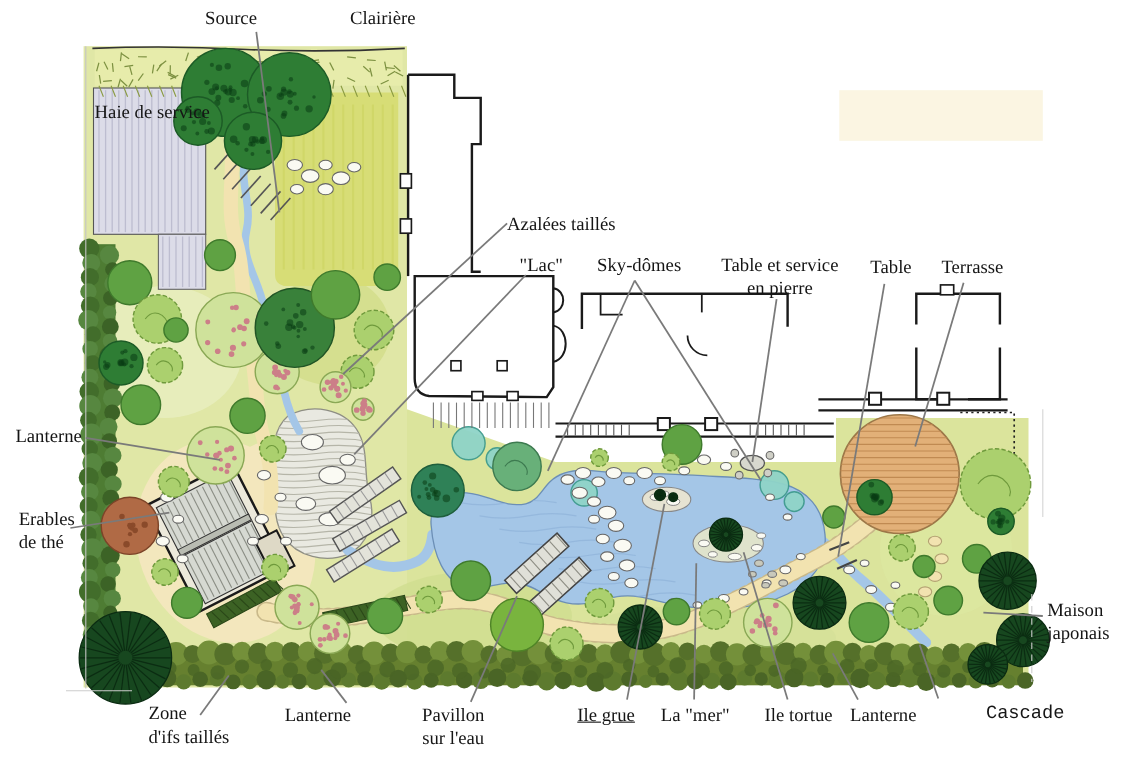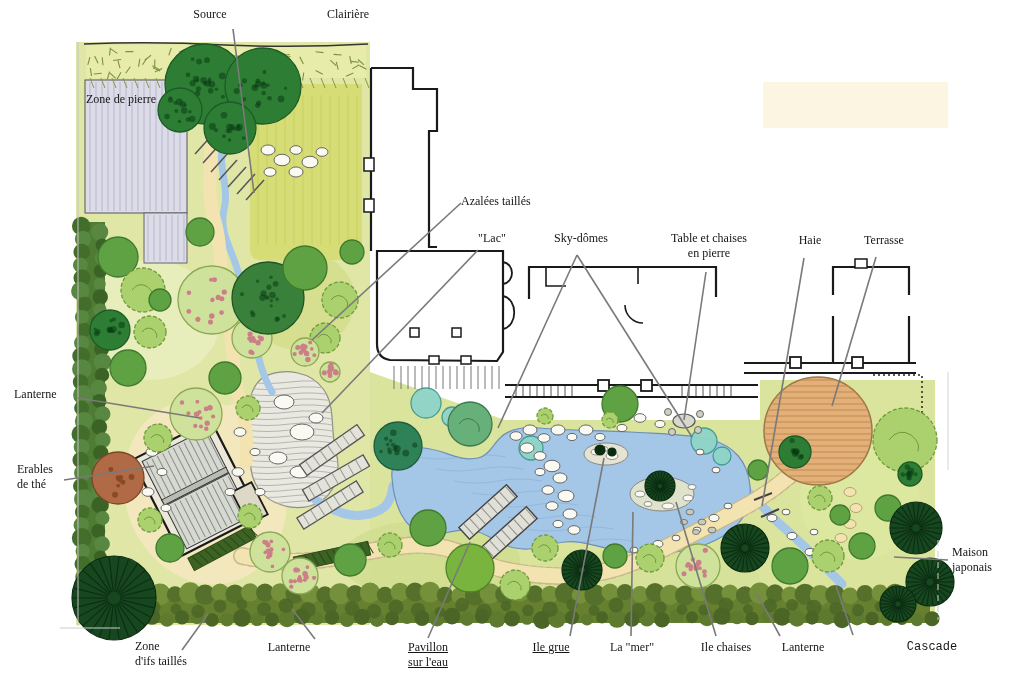--- a/index.html
+++ b/index.html
@@ -1,19 +1,19 @@
 <!DOCTYPE html>
 <html><head>
 <meta charset="utf-8">
 <style>
   html,body{margin:0;padding:0;background:#fff;}
   #stage{position:relative;width:1020px;height:693px;background:#ffffff;overflow:hidden;
          font-family:"Liberation Serif", serif;}
   #plan-svg{position:absolute;left:0;top:0;width:1020px;height:693px;}
-  .lbl{position:absolute;font-size:12px;line-height:1.22;color:#151515;white-space:pre-line;}
+  .lbl{position:absolute;font-size:17px;line-height:1.22;color:#151515;white-space:pre-line;}
   .ctr{text-align:center;transform:translateX(-50%);}
 </style>
 </head>
 <body>
 
 <div id="stage">
   <svg id="plan-svg" viewBox="0 0 1020 693">
     <g id="g-base">
         <rect x="0" y="0" width="1020" height="693" fill="#ffffff"></rect>
         <rect x="763" y="82" width="185" height="46" fill="#fbf5e2"></rect>
@@ -1465,37 +1465,37 @@
         <line x1="631" y1="636" x2="633" y2="512" stroke="#7a7a7a" stroke-width="1.6"></line>
         <line x1="716" y1="636" x2="676" y2="502" stroke="#7a7a7a" stroke-width="1.6"></line>
         <line x1="780" y1="636" x2="757" y2="594" stroke="#7a7a7a" stroke-width="1.6"></line>
         <line x1="853" y1="635" x2="836" y2="586" stroke="#7a7a7a" stroke-width="1.6"></line>
       </g>
   </svg>
 
   <div id="labels-layer">
     <div class="lbl ctr" style="left:210px;top:7px;">Source</div>
     <div class="lbl ctr" style="left:348px;top:7px;">Clairière</div>
-    <div class="lbl" style="left:86px;top:92px;">Zone de pierre</div>
+    <div class="lbl" style="left:86px;top:92px;">Haie de service</div>
     <div class="lbl" style="left:461px;top:194px;">Azalées taillés</div>
     <div class="lbl ctr" style="left:492px;top:231px;">"Lac"</div>
     <div class="lbl ctr" style="left:581px;top:231px;">Sky-dômes</div>
-    <div class="lbl ctr" style="left:709px;top:231px;">Table et chaises
+    <div class="lbl ctr" style="left:709px;top:231px;">Table et service
 en pierre</div>
-    <div class="lbl ctr" style="left:810px;top:233px;">Haie</div>
+    <div class="lbl ctr" style="left:810px;top:233px;">Table</div>
     <div class="lbl ctr" style="left:884px;top:233px;text-align:right;">Terrasse</div>
     <div class="lbl" style="left:14px;top:387px;">Lanterne</div>
     <div class="lbl" style="left:17px;top:462px;">Erables
 de thé</div>
     <div class="lbl" style="left:952px;top:545px;">Maison
 japonais</div>
     <div class="lbl" style="left:135px;top:639px;">Zone
 d'ifs taillés</div>
     <div class="lbl ctr" style="left:289px;top:640px;">Lanterne</div>
-    <div class="lbl ctr" style="left:428px;top:640px;text-decoration:underline;">Pavillon
+    <div class="lbl ctr" style="left:412px;top:640px;">Pavillon
 sur l'eau</div>
     <div class="lbl ctr" style="left:551px;top:640px;text-decoration:underline;">Ile grue</div>
     <div class="lbl ctr" style="left:632px;top:640px;">La "mer"</div>
-    <div class="lbl ctr" style="left:726px;top:640px;">Ile chaises</div>
+    <div class="lbl ctr" style="left:726px;top:640px;">Ile tortue</div>
     <div class="lbl ctr" style="left:803px;top:640px;">Lanterne</div>
     <div class="lbl ctr" style="left:932px;top:640px;font-family:Liberation Mono, monospace;">Cascade</div>
   </div>
 </div>
 
 </body></html>

